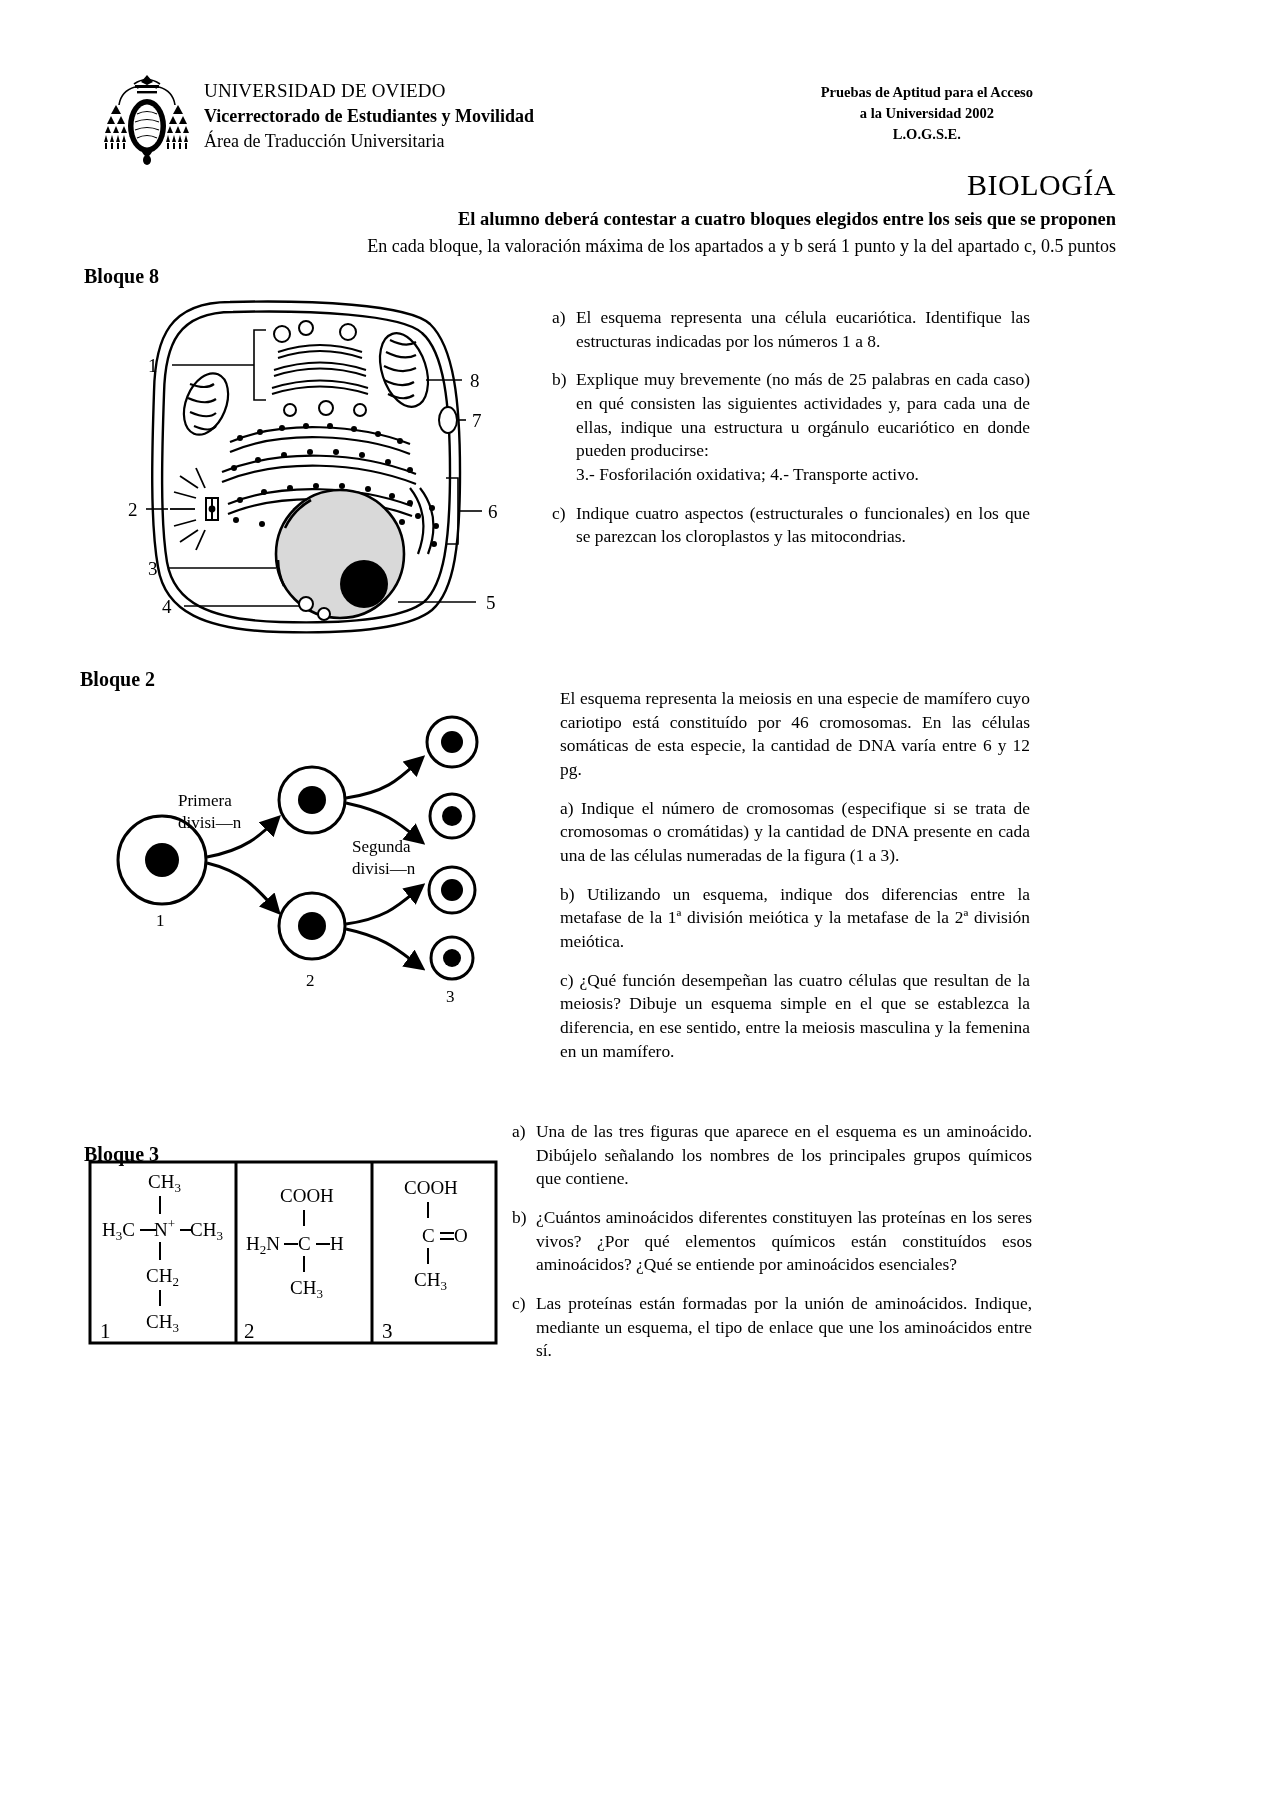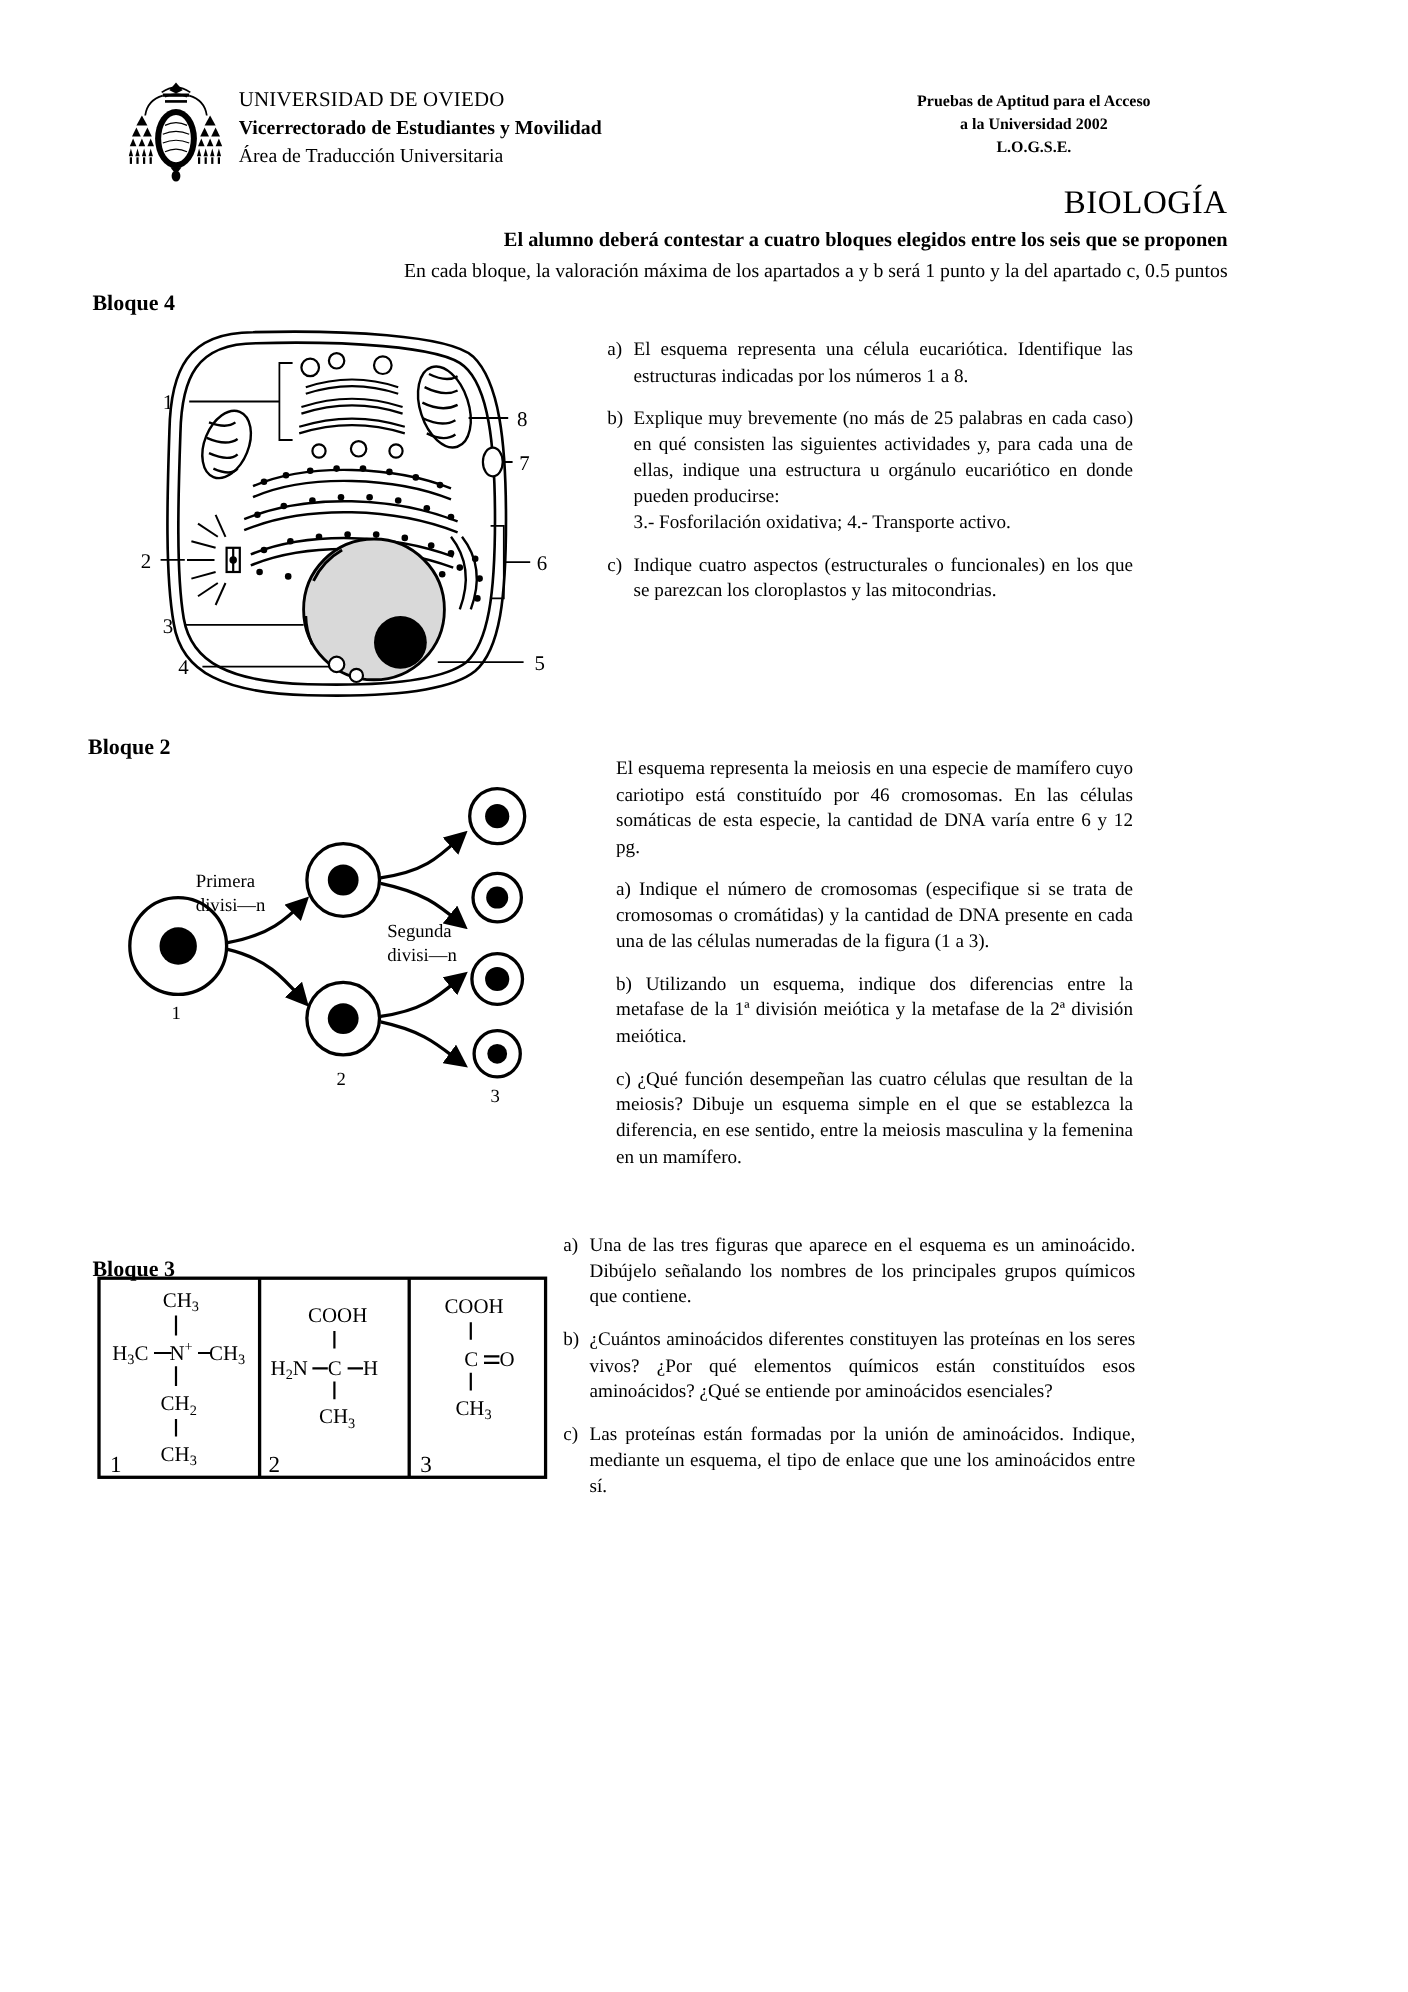--- a/index.html
+++ b/index.html
@@ -5,21 +5,21 @@
   html, body { margin:0; padding:0; background:#ffffff; }
   body {
     width:1280px; height:1811px; position:relative;
     font-family:"Liberation Serif", serif;
     color:#000;
     -webkit-font-smoothing:antialiased;
   }
   .page { position:relative; width:1280px; height:1811px; overflow:hidden; }
 
   
-  .header { position:absolute; left:17px; top:60px; width:1253px; height:110px; }
+  .header { position:absolute; left:4px; top:60px; width:1253px; height:110px; }
   .crest { position:absolute; left:100px; top:12px; width:86px; height:96px; }
   .univ-block { position:absolute; left:200px; top:20px; }
   .univ-line1 {
     font-size:19px; letter-spacing:.2px; font-variant:small-caps;
     font-family:"Liberation Serif", serif; white-space:nowrap;
   }
   .univ-line2 { font-size:18px; font-weight:bold; margin-top:4px; white-space:nowrap; }
   .univ-line3 { font-size:18px; margin-top:4px; white-space:nowrap; }
 
   .exam-block {
@@ -142,21 +142,21 @@
       <div>L.O.G.S.E.</div>
     </div>
   </div>
 
   <div class="title-wrap">
     <div class="doc-title">BIOLOGÍA</div>
     <div class="subtitle1">El alumno deberá contestar a cuatro bloques elegidos entre los seis que se proponen</div>
     <div class="subtitle2">En cada bloque, la valoración máxima de los apartados a y b será 1 punto y la del apartado c, 0.5 puntos</div>
   </div>
 
-  <div class="bloque-label" id="bl1">Bloque 4</div>
+  <div class="bloque-label" id="bl1">Bloque 8</div>
 
   <div class="fig1">
     <svg viewBox="0 0 420 350" width="420" height="350">
       <g stroke="#000" fill="none" stroke-width="2.4">
 
         <path d="M120 10 C60 10 45 45 44 100 C42 160 40 230 48 275 C55 320 95 338 170 340
                  C245 342 300 336 322 318 C345 298 350 250 350 180 C350 110 344 55 320 32
                  C298 12 200 8 120 10 Z"></path>
         <path d="M123 20 C68 20 55 52 54 102 C52 160 50 228 57 270 C64 311 100 328 170 330
                  C242 332 293 326 314 310 C334 292 340 248 340 180 C340 112 334 60 312 41

